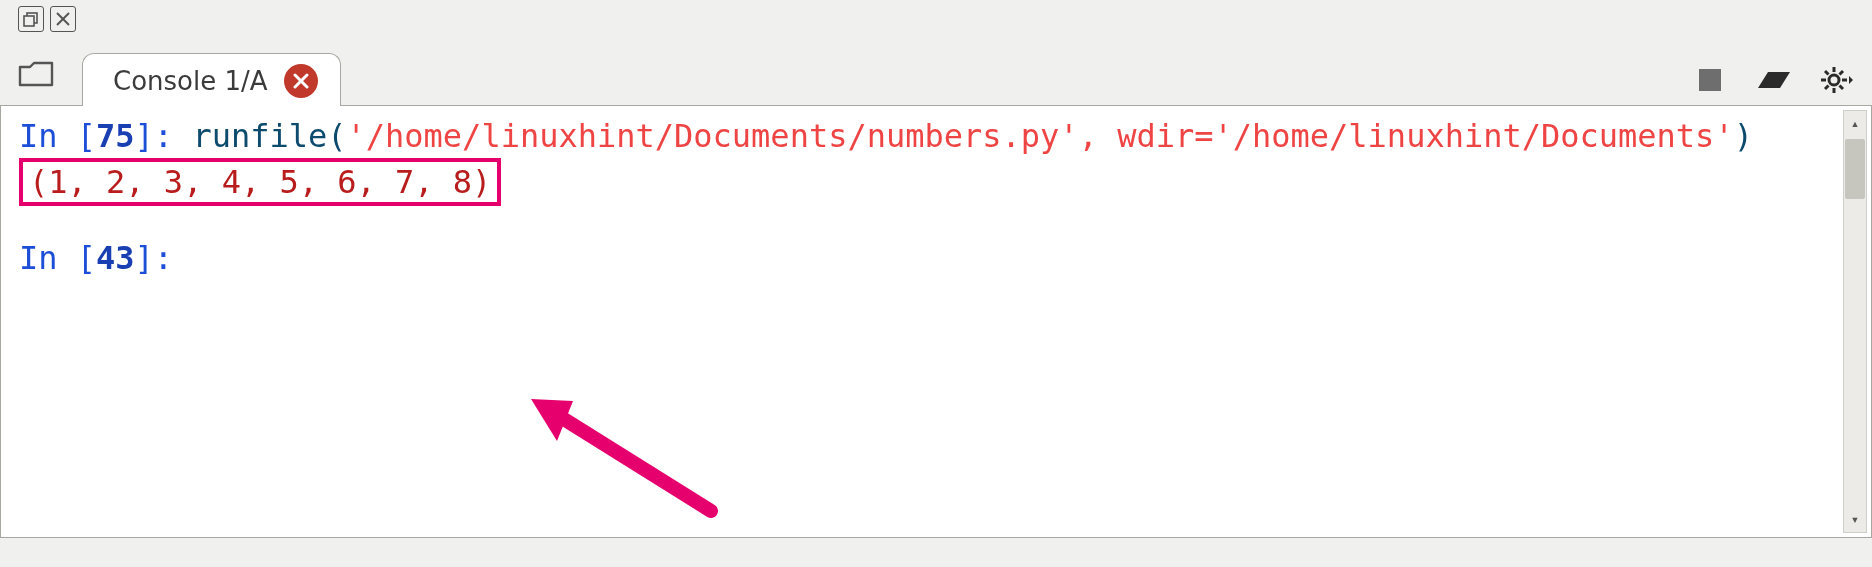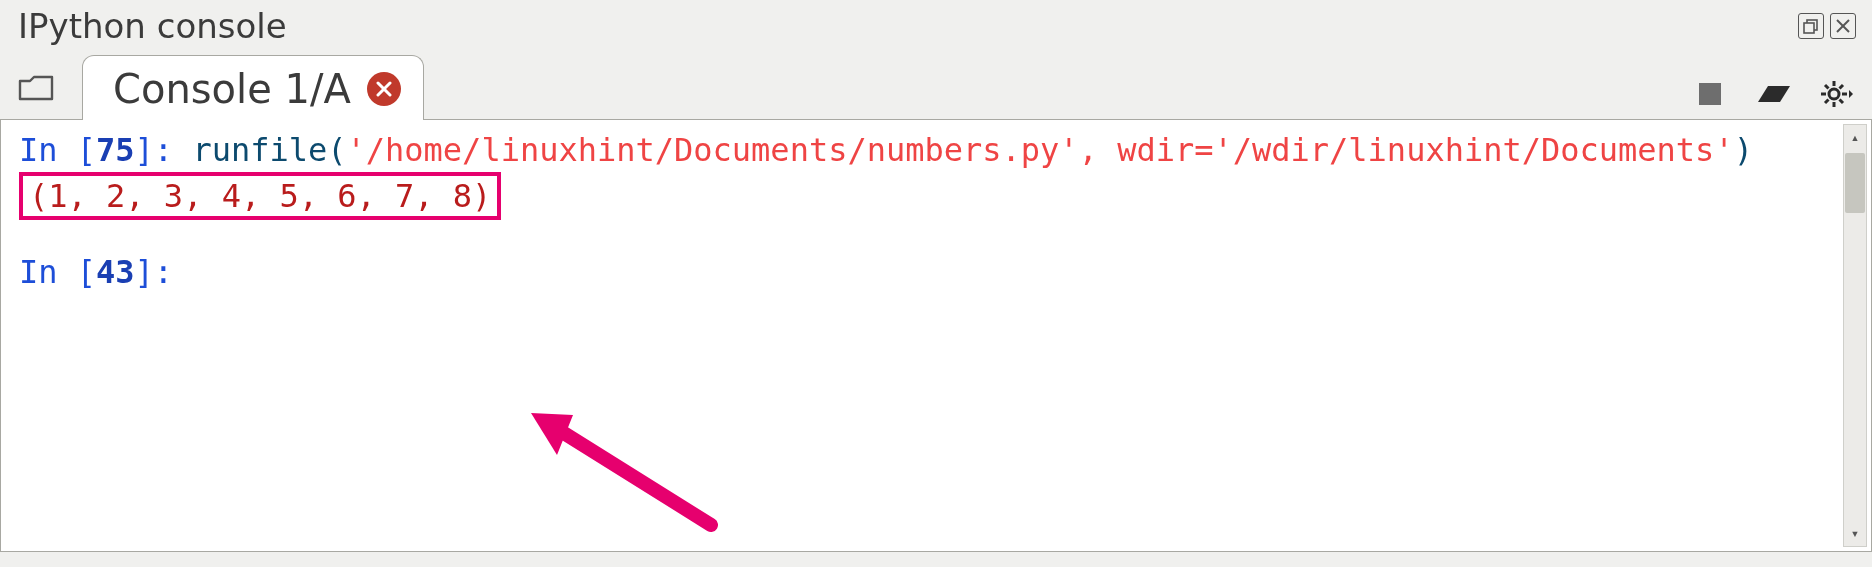--- a/index.html
+++ b/index.html
@@ -60,21 +60,21 @@
     border-bottom: 1.5px solid #fff;
     border-top-left-radius: 12px;
     border-top-right-radius: 12px;
     padding: 10px 22px 8px 30px;
     display: flex;
     align-items: center;
     gap: 16px;
     margin-bottom: -1.5px;
   }
   .tab-label {
-    font-size: 40px;
+    font-size: 26px;
     color: #3b3b3b;
   }
   .close-circle {
     width: 34px;
     height: 34px;
     border-radius: 50%;
     background: #c0392b;
     display: flex;
     align-items: center;
     justify-content: center;
@@ -143,21 +143,20 @@
     position: absolute;
     left: 520px;
     top: 285px;
     pointer-events: none;
   }
 </style>
 </head>
 <body>
 
 <div class="panel-header">
-  <div class="panel-title">IPython console</div>
   <div class="window-controls">
     <div class="win-btn">
       <svg width="16" height="16" viewBox="0 0 16 16">
           <rect x="4" y="2" width="10" height="10" fill="none" stroke="#555" stroke-width="1.6"></rect>
           <rect x="1" y="5" width="10" height="10" fill="#f0f0ee" stroke="#555" stroke-width="1.6"></rect>
         </svg>
     </div>
     <div class="win-btn">
       <svg width="14" height="14" viewBox="0 0 14 14">
           <line x1="1" y1="1" x2="13" y2="13" stroke="#555" stroke-width="2"></line>
@@ -208,21 +207,21 @@
         </g>
         <path d="M29 11 L33 15 L29 19" fill="#2b2b2b"></path>
       </svg>
     </div>
   </div>
 </div>
 
 <div class="console-body">
   <div class="console-content">
     <div>
-      <span class="prompt-in">In [</span><span class="prompt-num">75</span><span class="prompt-in">]: </span><span class="fn-name">runfile(</span><span class="py-str">'/home/linuxhint/Documents/numbers.py'</span><span class="py-kw">, wdir=</span><span class="py-str">'/wdir/linuxhint/Documents'</span><span class="fn-name">)</span>
+      <span class="prompt-in">In [</span><span class="prompt-num">75</span><span class="prompt-in">]: </span><span class="fn-name">runfile(</span><span class="py-str">'/home/linuxhint/Documents/numbers.py'</span><span class="py-kw">, wdir=</span><span class="py-str">'/home/linuxhint/Documents'</span><span class="fn-name">)</span>
     </div>
     <div>
       <span class="highlight-box output-line">(1, 2, 3, 4, 5, 6, 7, 8)</span>
     </div>
     <div style="height:32px"></div>
     <div>
       <span class="prompt-in">In [</span><span class="prompt-num">43</span><span class="prompt-in">]: </span>
     </div>
   </div>
 

